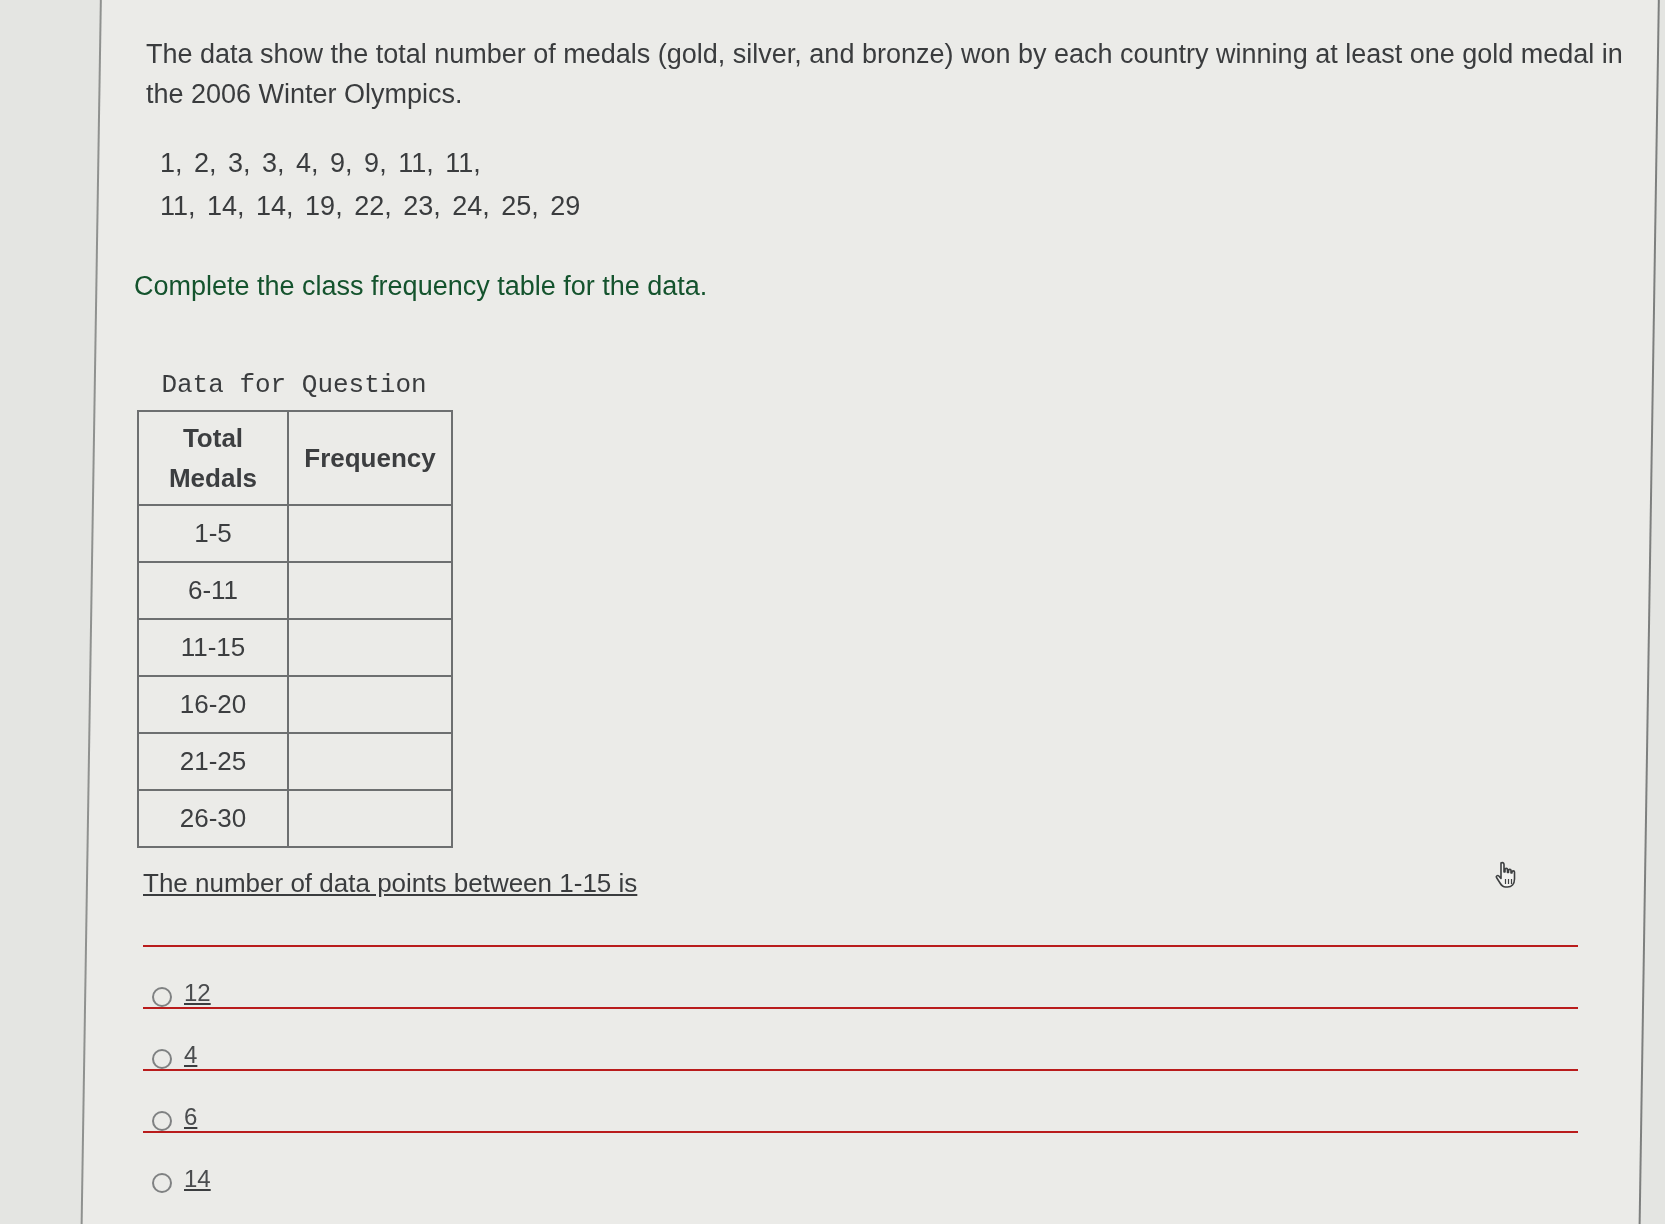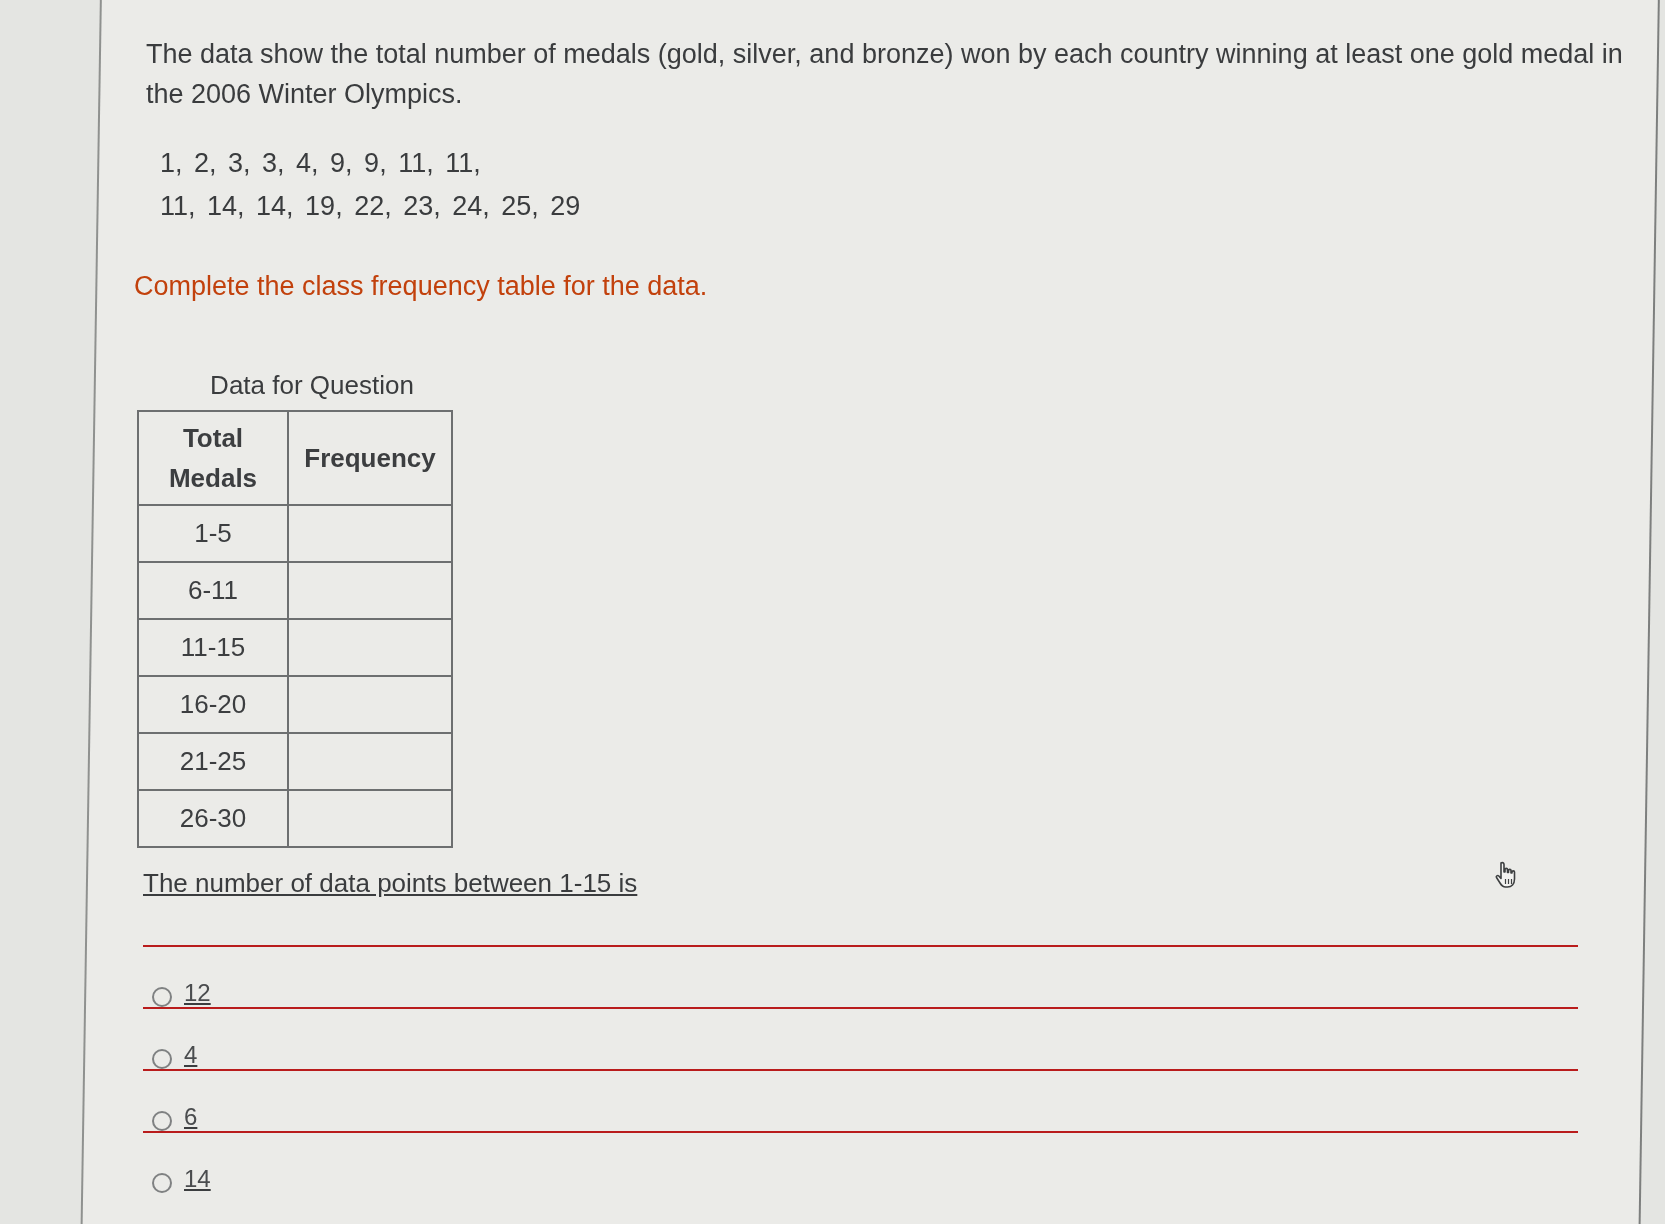--- a/index.html
+++ b/index.html
@@ -24,25 +24,25 @@
   }
   .dataset {
     position:absolute; left:132px; top:142px;
     font-size:27px; line-height:43px; color:#3a3c3e;
     word-spacing:4px;
     margin-left:28px;
   }
   .dataset div { white-space:nowrap; }
   .instruction {
     position:absolute; left:134px; top:268px;
-    font-size:27px; line-height:36px; color:#c2410c;
+    font-size:27px; line-height:36px; color:#14532d;
   }
   .caption {
-    position:absolute; left:155px; top:370px; width:314px;
-    text-align:center; font-size:26px; color:#3a3c3e;
+    position:absolute; left:137px; top:370px; width:314px;
+    text-align:center; font-size:26px; color:#3a3c3e;font-family:Liberation Mono, monospace;
   }
   table.freq {
     position:absolute; left:137px; top:410px;
     border-collapse:collapse;
     font-size:26px; color:#3c3e40;padding-left:48px;
   }
   table.freq th, table.freq td {
     border:2px solid #6d6f70; text-align:center; padding:0;
   }
   table.freq th { font-weight:bold; height:92px; line-height:40px; }

